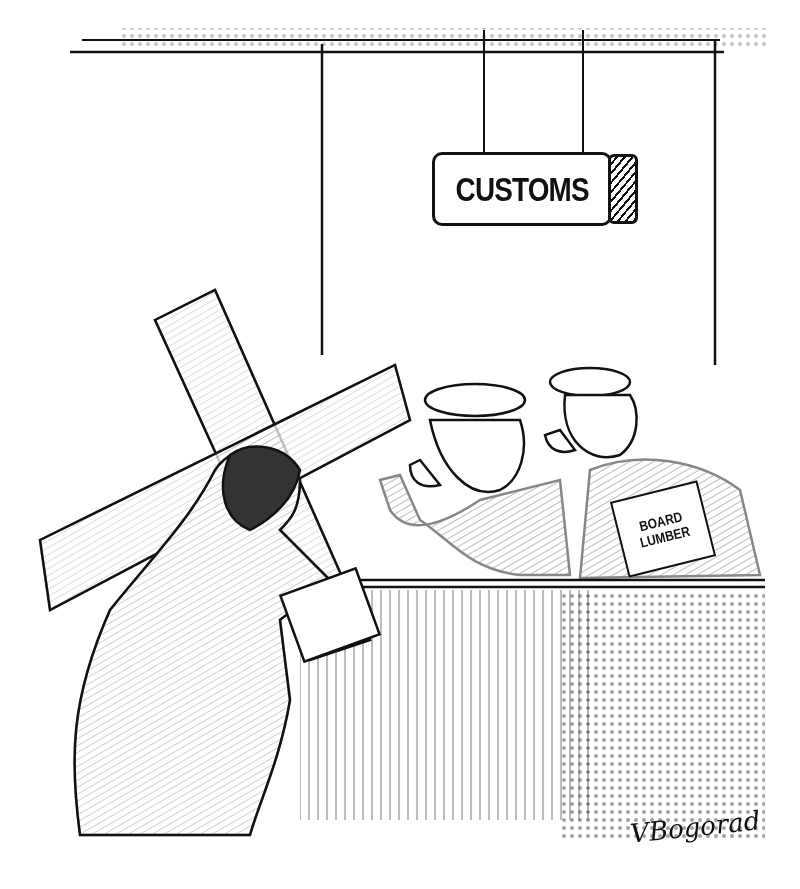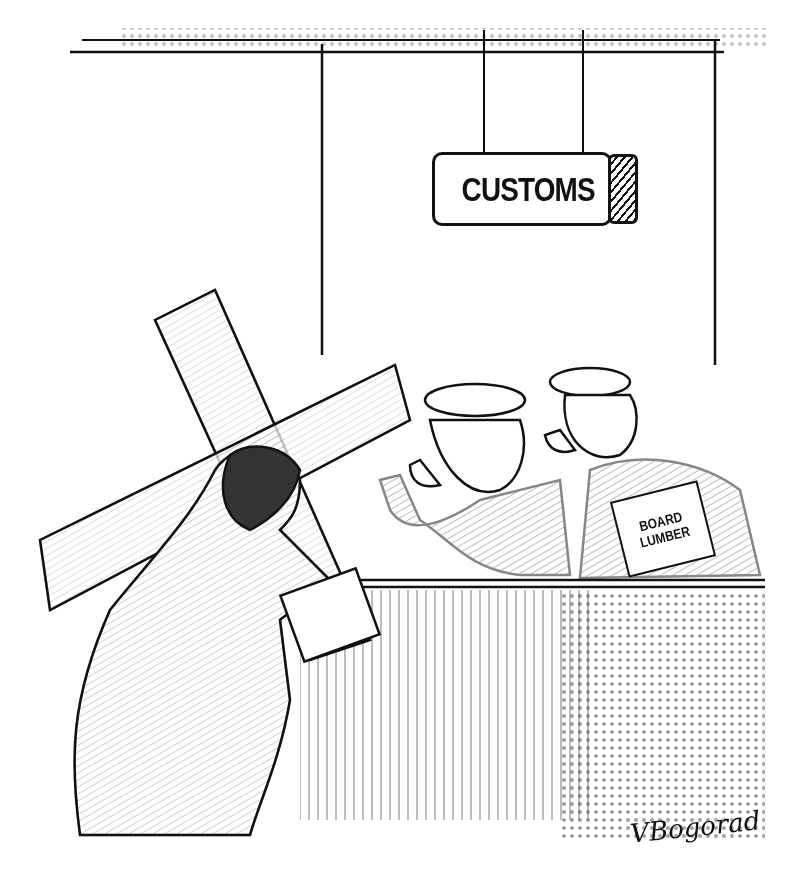--- a/index.html
+++ b/index.html
@@ -1,21 +1,21 @@
 <!DOCTYPE html>
 <html><head>
   <meta charset="utf-8">
   <style>
     html, body { margin: 0; padding: 0; background: #ffffff; }
     body { width: 800px; height: 889px; position: relative; overflow: hidden; font-family: "Liberation Sans", sans-serif; }
     .canvas { position: absolute; left: 0; top: 0; width: 800px; height: 889px; }
     .sign {
       position: absolute; left: 432px; top: 152px; width: 180px; height: 74px;
       border: 3px solid #111; border-radius: 10px; background: #fff;
-      display: flex; align-items: center; justify-content: flex-end;
+      display: flex; align-items: center; justify-content: center;
       box-sizing: border-box;
     }
     .sign-text { font-family: "Liberation Sans", sans-serif; font-weight: bold; font-size: 34px; letter-spacing: -1px; color: #111; transform: scaleX(0.82); }
     .sign-side {
       position: absolute; left: 608px; top: 154px; width: 30px; height: 70px;
       border: 3px solid #111; border-radius: 6px; box-sizing: border-box;
       background: repeating-linear-gradient(-50deg, #111 0 2px, #fff 2px 6px);
     }
     .folder {
       position: absolute; left: 618px; top: 490px; width: 86px; height: 74px;

